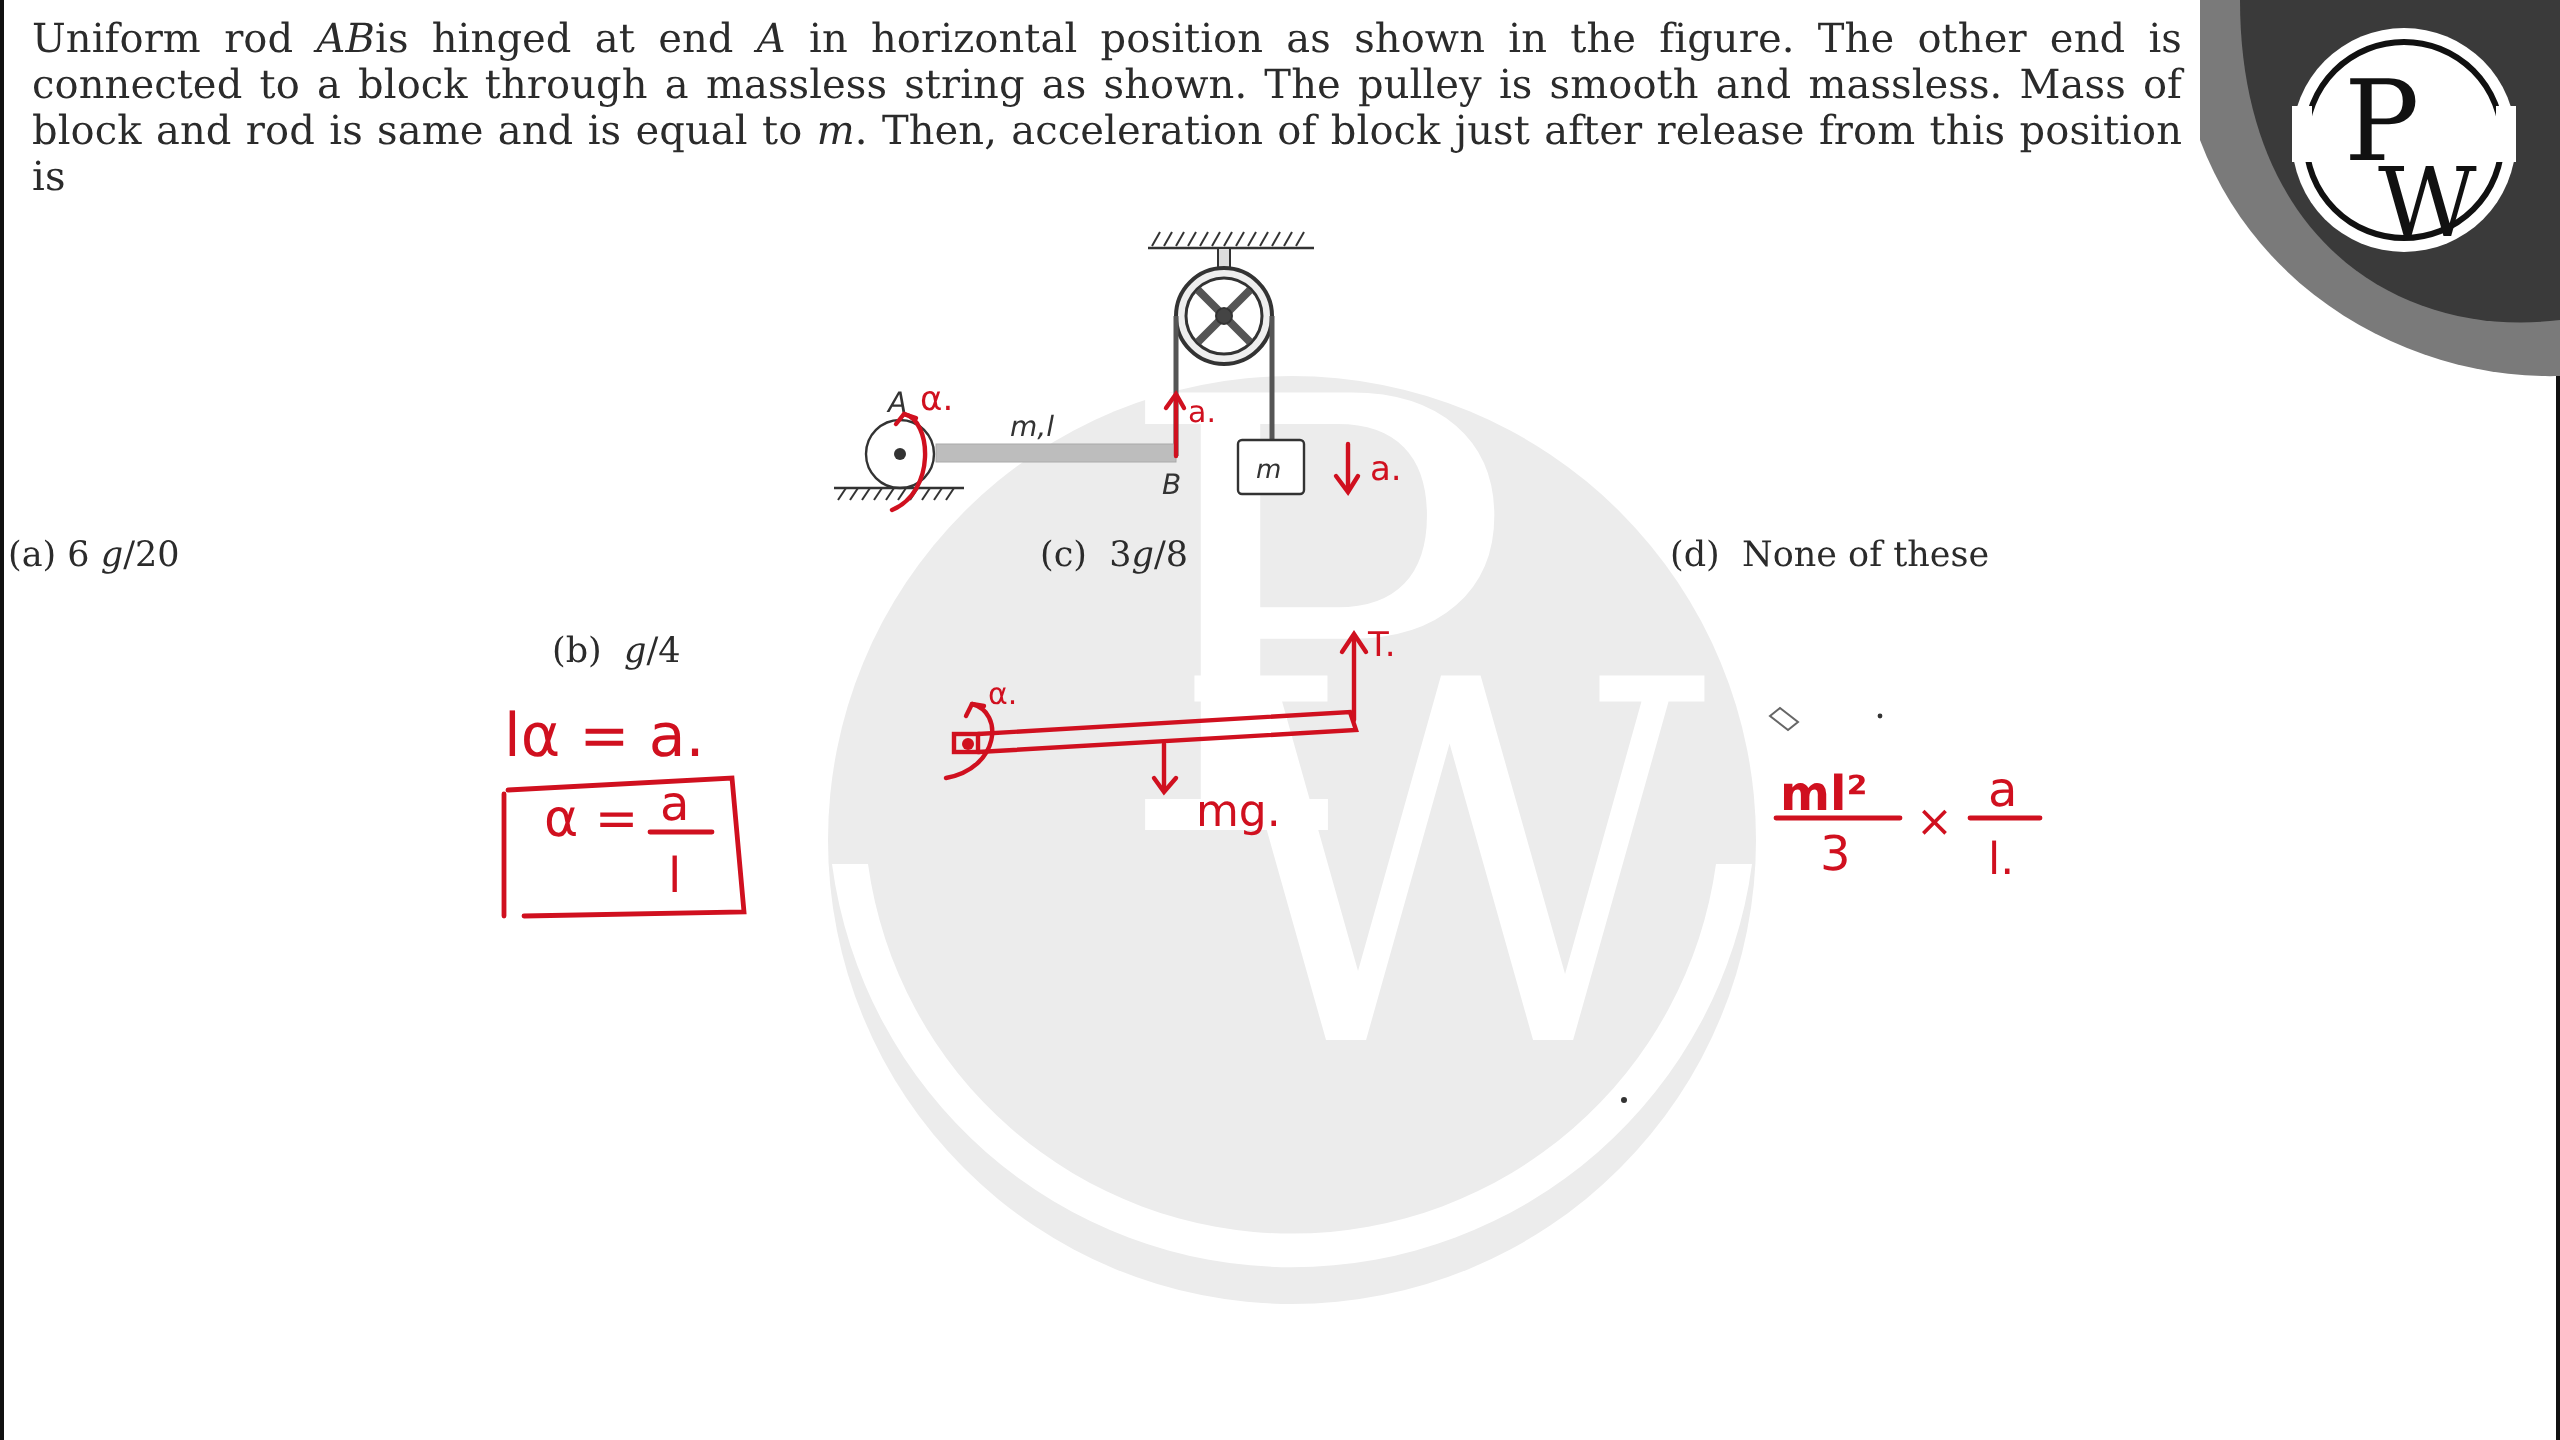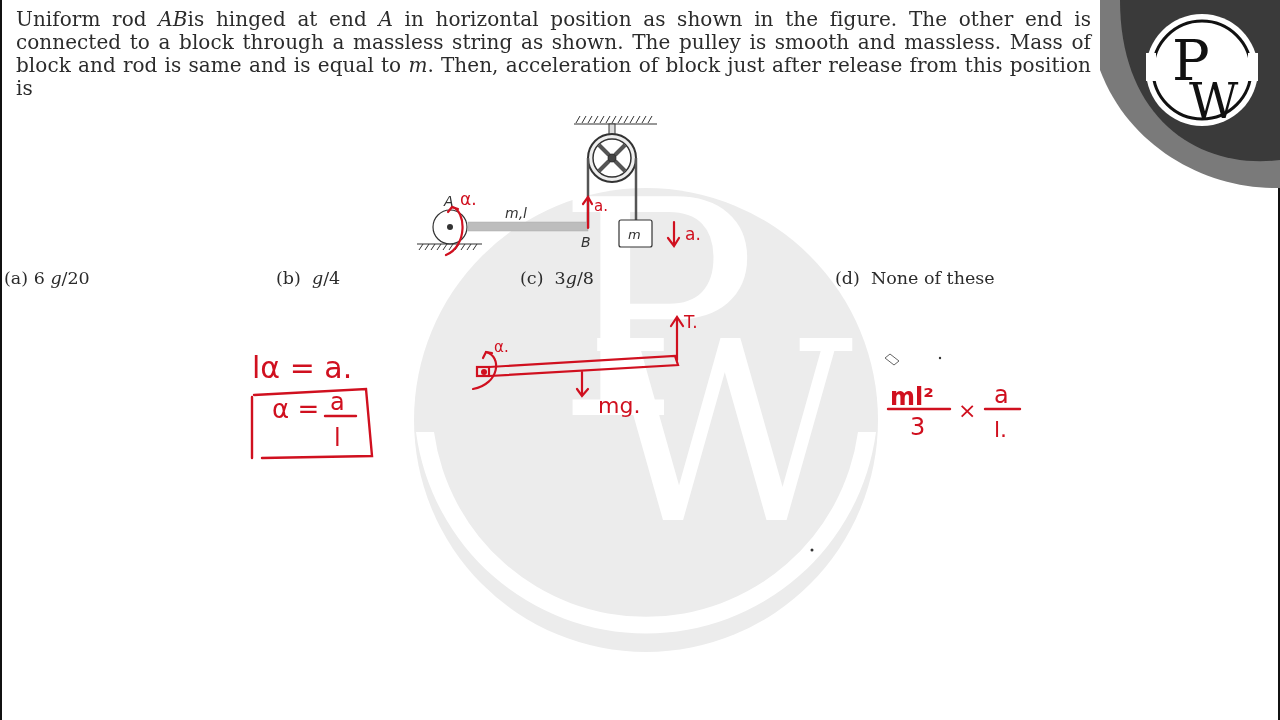--- a/index.html
+++ b/index.html
@@ -17,21 +17,21 @@
     font-size:20px; line-height:23px; color:#2b2b2b;
     text-align:justify; letter-spacing:0.05px;
   }
   .question i { font-style:italic; }
 
   .figure { position:absolute; left:400px; top:110px; width:340px; height:150px; }
 
   .option { position:absolute; top:268px; font-size:17.5px; color:#2b2b2b; white-space:nowrap; }
   .option i { font-style:italic; }
   .opt-a { left:4px; }
-  .opt-b { left:276px; }
+  .opt-b { left:276px;margin-top:48px; }
   .opt-c { left:520px; }
   .opt-d { left:835px; }
 
   .logo { position:absolute; right:0; top:0; width:190px; height:200px; }
 
   .ink { position:absolute; left:0; top:0; width:1280px; height:720px; }
   .ink text { font-family:"DejaVu Sans", sans-serif; fill:#d0101f; }
   .cursor { position:absolute; left:883px; top:353px; }
 </style>
 </head>

